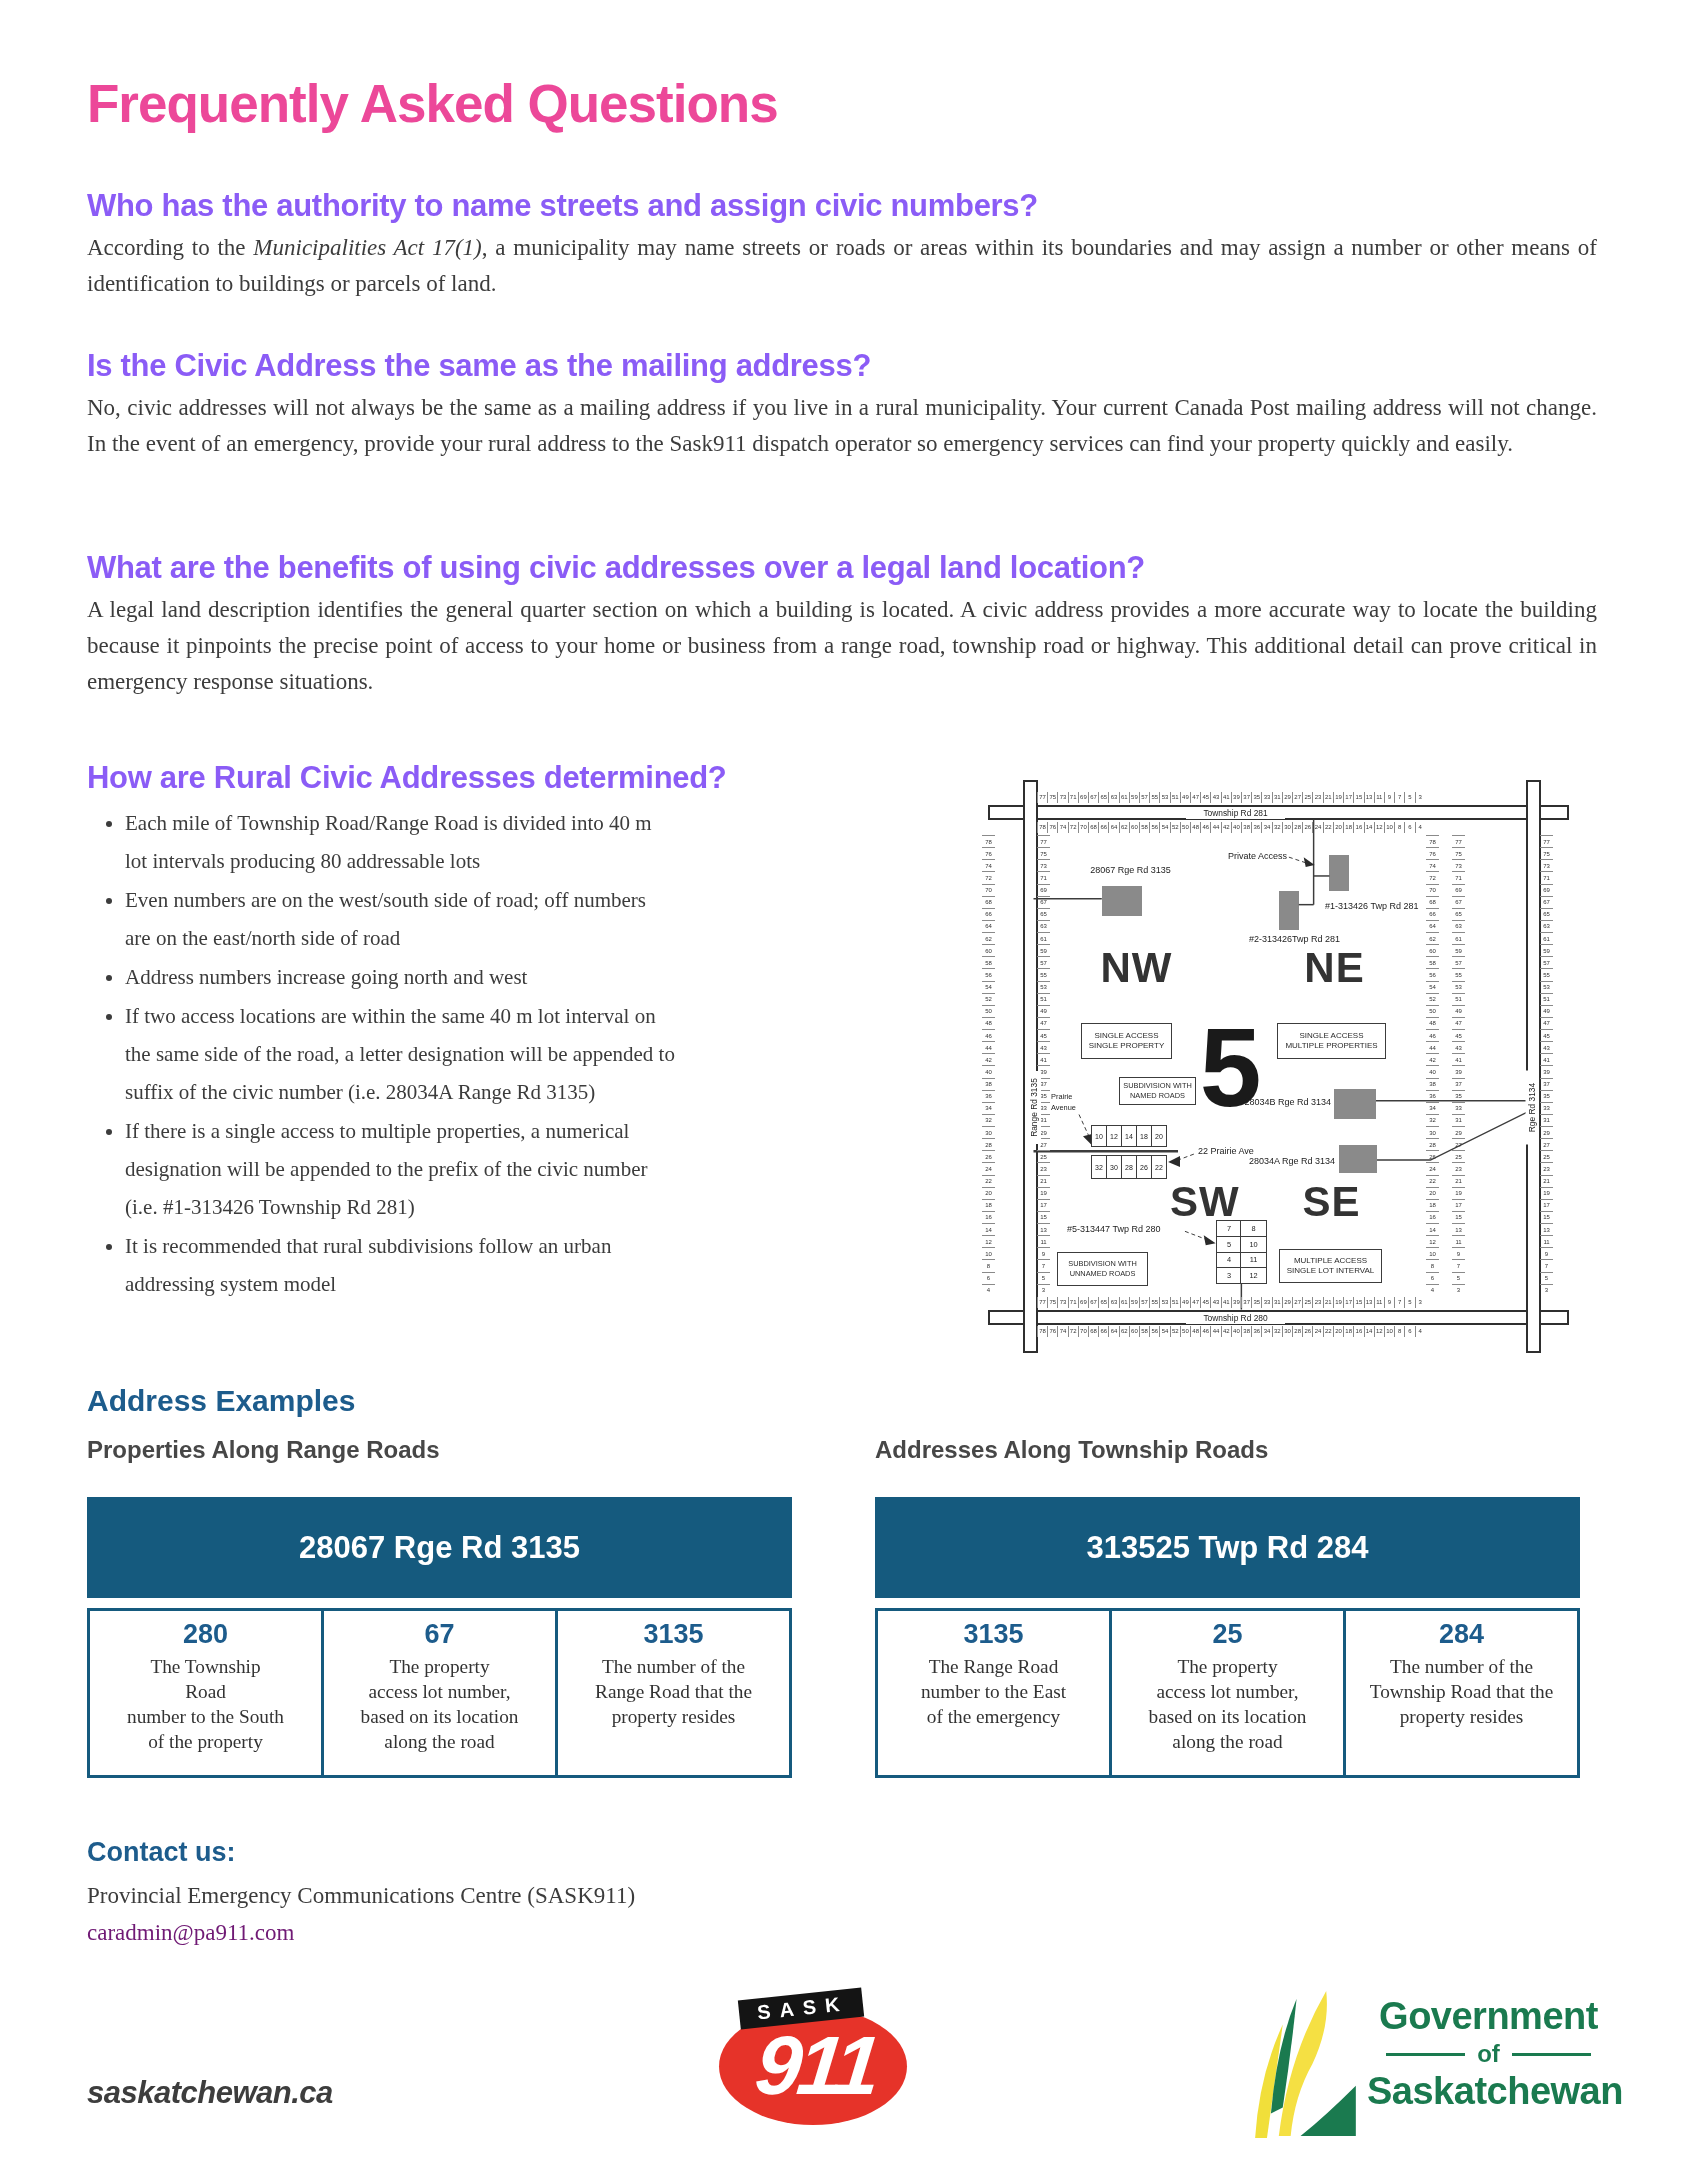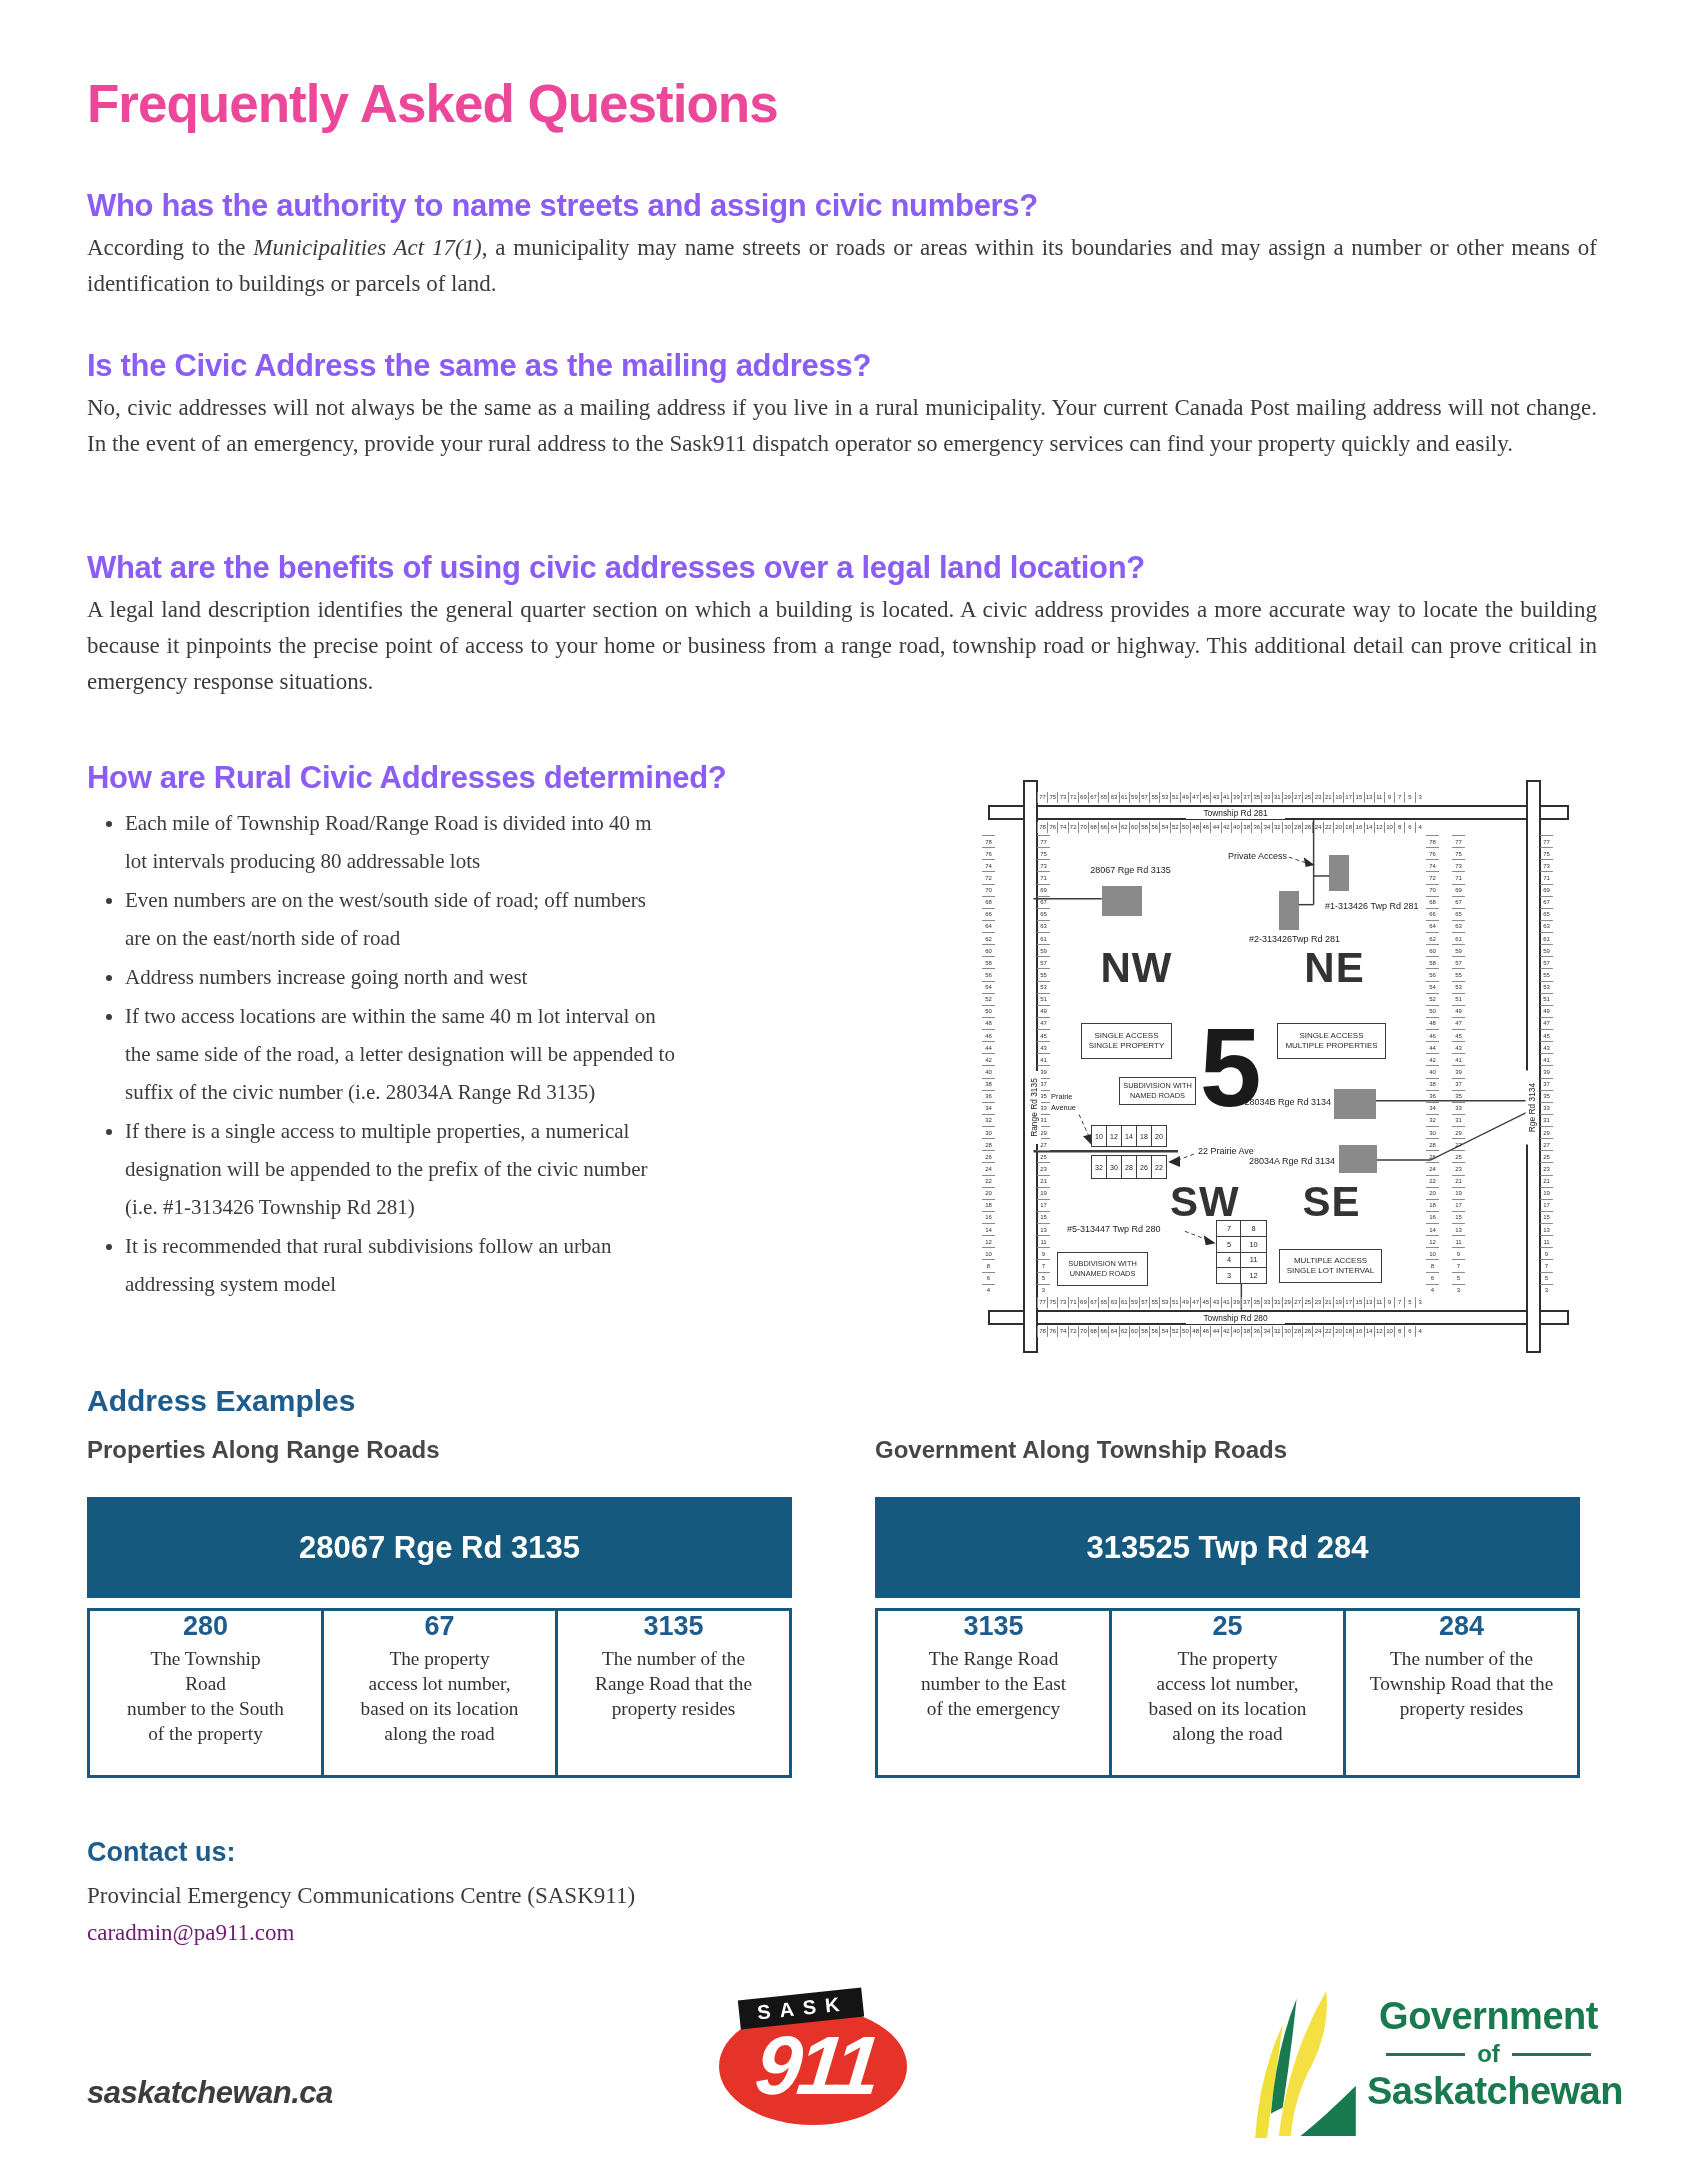--- a/index.html
+++ b/index.html
@@ -46,21 +46,21 @@
               display:flex;align-items:center;justify-content:center;color:#222;position:static}
   .dsvg{left:0;top:0;z-index:3}
 
   
   #addr-head{left:87px;top:1384px;font-size:30px;font-weight:bold;color:#1d5c8c}
   .tbl-sub{top:1436px;font-size:24px;font-weight:bold;color:#474747}
   .tblgrp{top:1497px;width:705px}
   .tbl-bar{height:101px;background:#155a7e;display:flex;align-items:center;justify-content:center;
            color:#fff;font-size:31px;font-weight:bold}
   .tbl-cells{margin-top:10px;height:164px;border:3px solid #155a7e;display:flex;background:#fff}
-  .cell{flex:1;border-left:3px solid #155a7e;text-align:center;}
+  .cell{flex:1;border-left:3px solid #155a7e;text-align:center;padding-top:8px}
   .cell:first-child{border-left:none}
   .cell .num{font-size:27px;font-weight:bold;color:#1d5c8c}
   .cell .desc{margin-top:4px;font-family:"Liberation Serif",serif;font-size:19.3px;line-height:25px;
               color:#333;white-space:pre-line}
 
   
   #contact-head{left:87px;top:1837px;font-size:27px;font-weight:bold;color:#1d5c8c}
   .contact-lines{left:87px;top:1877px;font-family:"Liberation Serif",serif;font-size:23px;line-height:37px;color:#3c3c3c}
   .email{color:#701a75}
   #site{left:87px;top:2075px;font-size:31px;font-weight:bold;font-style:italic;color:#3d3d3d;letter-spacing:-0.5px}
@@ -560,21 +560,21 @@
   <div class="ugrid" style="left:260px;top:447px;width:27px;height:63px">
       <span>8</span>
       <span>10</span>
       <span>11</span>
       <span>12</span>
     </div>
 </div>
 
 <div class="abs" id="addr-head">Address Examples</div>
 <div class="abs tbl-sub" style="left:87px">Properties Along Range Roads</div>
-<div class="abs tbl-sub" style="left:875px">Government Along Township Roads</div>
+<div class="abs tbl-sub" style="left:875px">Addresses Along Township Roads</div>
 
 <div class="abs tblgrp" style="left:87px">
   <div class="tbl-bar">28067 Rge Rd 3135</div>
   <div class="tbl-cells">
     <div class="cell">
       <div class="num">280</div>
       <div class="desc">The Township
 Road
 number to the South
 of the property</div>

